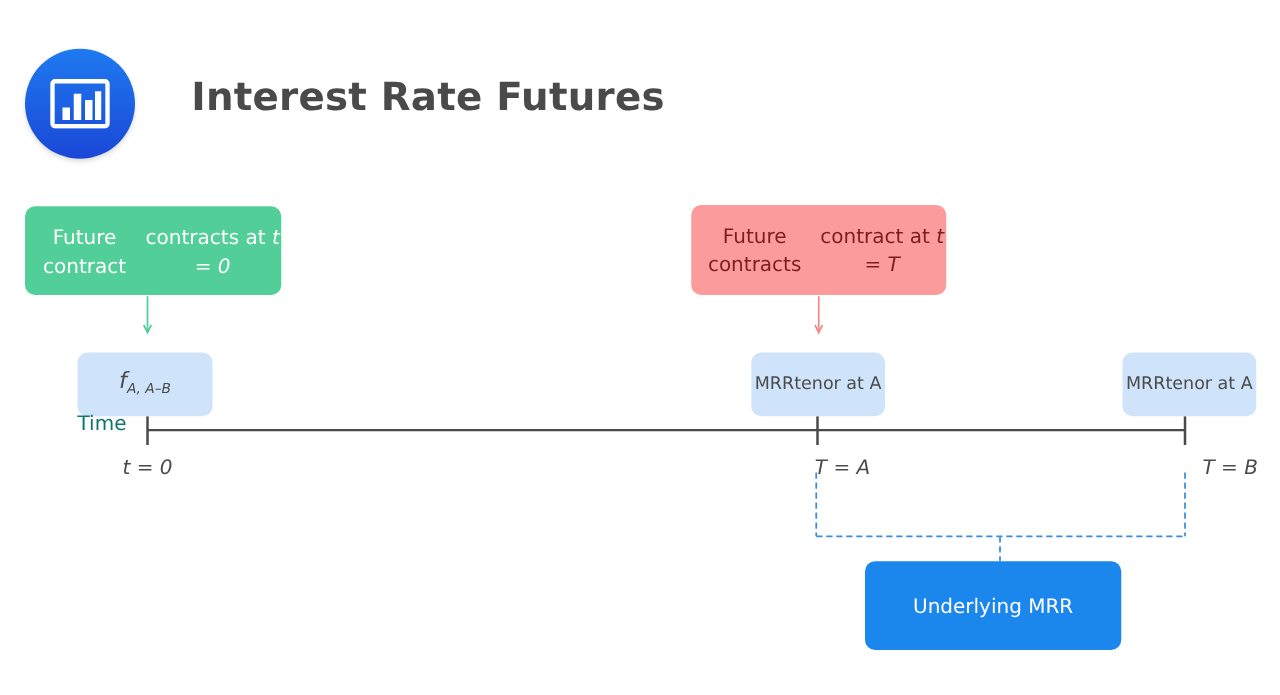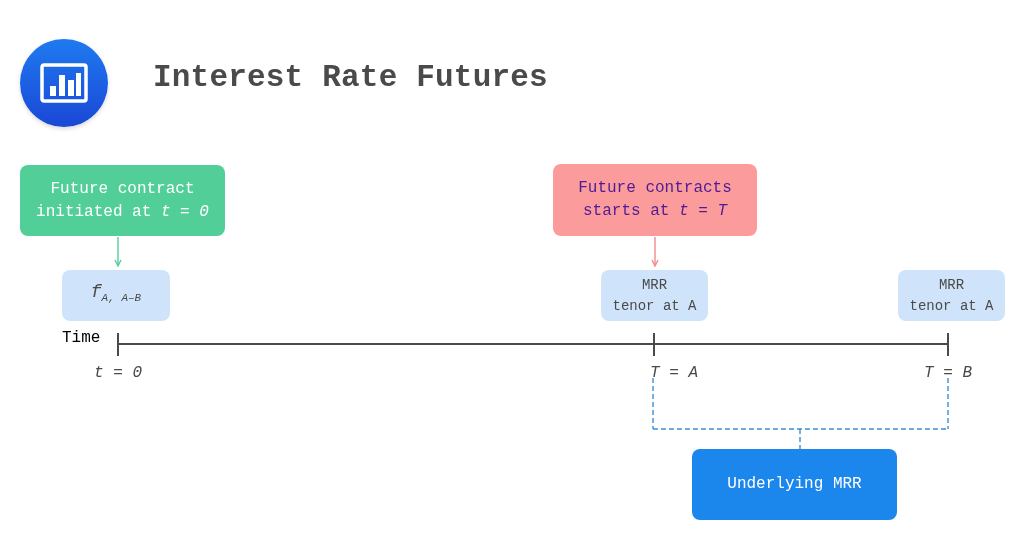--- a/index.html
+++ b/index.html
@@ -1,31 +1,31 @@
 <!DOCTYPE html>
 <html><head>
 <meta charset="utf-8">
 <style>
   html, body { margin:0; padding:0; }
   body { width:1024px; height:556px; background:#ffffff; position:relative; overflow:hidden;
          font-family: "DejaVu Sans", "Liberation Sans", sans-serif; color:#4a4a4a; }
-  .abs { position:absolute;font-family:Liberation Mono, monospace; }
+  .abs { position:absolute; }
   .logo { left:20px; top:39px; width:88px; height:88px; border-radius:50%;
           background: linear-gradient(180deg, #1f7af0 0%, #1a47d6 100%);
           box-shadow: 0 2px 4px rgba(0,0,0,0.15); }
   .logo svg { position:absolute; left:20px; top:24px; }
   .title { left:153px; top:60px; font-size:31px; font-weight:bold; color:#4a4a4a; letter-spacing:0.2px; }
-  .box { display:flex; flex-direction:column; align-items:center; justify-content:center;
-         border-radius:8px; text-align:left; box-sizing:border-box; }
+  .box { display:flex; flex-direction:row; align-items:center; justify-content:center;
+         border-radius:8px; text-align:center; box-sizing:border-box; }
   .box-green { background:#52cf98; color:#ffffff; font-size:16px; line-height:23px; }
-  .box-red { background:#fc9b9b; color:#4c1d95; font-size:16px; line-height:23px; }
-  .box-light { background:#cfe4fb; color:#4a4a4a; font-size:14px; line-height:21px; }
+  .box-red { background:#fc9b9b; color:#7f1d1d; font-size:16px; line-height:23px; }
+  .box-light { background:#cfe4fb; color:#4a4a4a; font-size:14px; line-height:21px;margin-top:12px; }
   .box-blue { background:#1b86ec; color:#ffffff; font-size:16px; line-height:23px; }
   .it { font-style:italic; }
-  .axis-label { font-size:16px; color:#000000; }
+  .axis-label { font-size:16px; color:#0f766e; }
   .tick-label { font-size:16px; font-style:italic; color:#4a4a4a; }
   svg.overlay { position:absolute; left:0; top:0; }
 </style>
 </head>
 <body>
 
 <div class="abs logo">
   <svg width="48" height="40" viewBox="0 0 48 40">
     <rect x="2" y="2" width="44" height="36" rx="2" fill="none" stroke="#ffffff" stroke-width="3.5"></rect>
     <rect x="10" y="23" width="6" height="10" fill="#ffffff"></rect>
@@ -66,42 +66,42 @@
   <g fill="none" stroke="#3a8fd8" stroke-width="1.4" stroke-dasharray="5,3">
     <line x1="653" y1="378" x2="653" y2="429"></line>
     <line x1="948" y1="378" x2="948" y2="429"></line>
     <line x1="653" y1="429" x2="948" y2="429"></line>
     <line x1="800" y1="429" x2="800" y2="449"></line>
   </g>
 </svg>
 
 <div class="abs box box-green" style="left:20px; top:165px; width:205px; height:71px;">
   <div>Future contract</div>
-  <div><span>initiated at </span><span class="it">t = 0</span></div>
+  <div><span>contracts at </span><span class="it">t = 0</span></div>
 </div>
 
 <div class="abs box box-red" style="left:553px; top:164px; width:204px; height:72px;">
   <div>Future contracts</div>
-  <div><span>starts at </span><span class="it">t = T</span></div>
+  <div><span>contract at </span><span class="it">t = T</span></div>
 </div>
 
 <div class="abs box box-light" style="left:62px; top:270px; width:108px; height:51px; font-size:17px;">
   <div><span class="it" style="font-size:18px;">f</span><sub class="it" style="font-size:11px;">A, A–B</sub></div>
 </div>
 
 <div class="abs box box-light" style="left:601px; top:270px; width:107px; height:51px;">
   <div>MRR</div>
   <div>tenor at A</div>
 </div>
 
 <div class="abs box box-light" style="left:898px; top:270px; width:107px; height:51px;">
   <div>MRR</div>
   <div>tenor at A</div>
 </div>
 
 <div class="abs axis-label" style="left:62px; top:329px;">Time</div>
 <div class="abs tick-label" style="left:92px; top:364px; width:52px; text-align:center;">t = 0</div>
 <div class="abs tick-label" style="left:644px; top:364px; width:60px; text-align:center;">T = A</div>
-<div class="abs tick-label" style="left:918px; top:364px; width:60px; text-align:center;">T = B</div>
+<div class="abs tick-label" style="left:962px; top:364px; width:60px; ">T = B</div>
 
 <div class="abs box box-blue" style="left:692px; top:449px; width:205px; height:71px;">
   <div>Underlying MRR</div>
 </div>
 
 </body></html>

